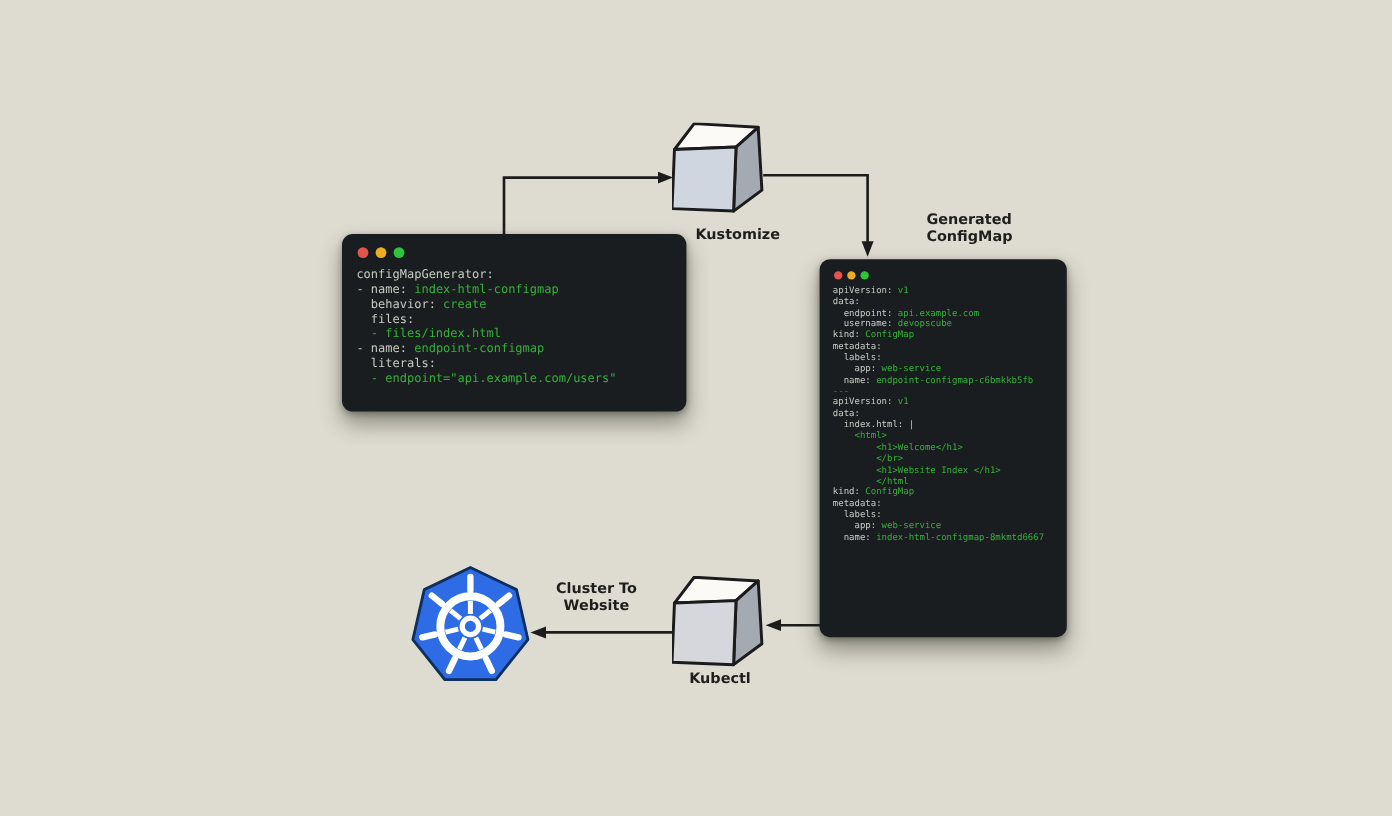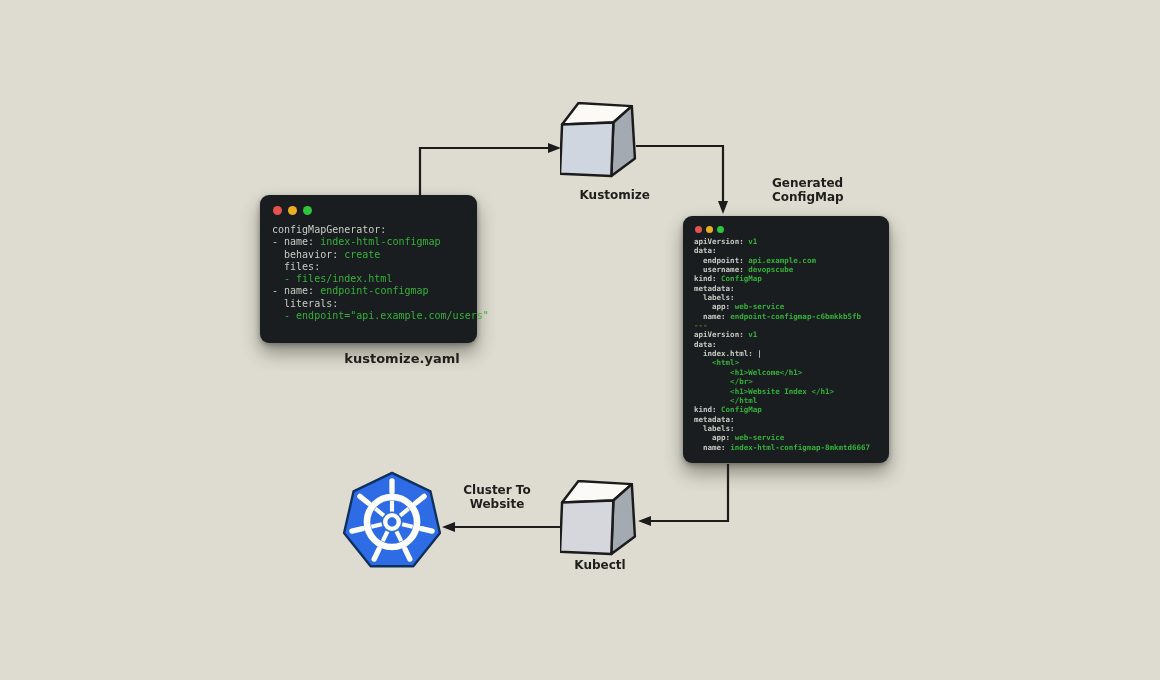--- a/index.html
+++ b/index.html
@@ -11,22 +11,22 @@
     font-family:"DejaVu Sans", sans-serif;
   }
   .connectors{position:absolute;left:0;top:0;width:1160px;height:680px;pointer-events:none;}
 
   .terminal{
     position:absolute;
     background:var(--terminal-bg,#1a1d20);
     border-radius:9px;
     box-shadow:0 10px 18px rgba(45,45,32,.45), 0 2px 5px rgba(0,0,0,.30);
   }
-  .term-left{left:260px;top:195px;width:217px;height:148px;}
-  .term-right{left:683px;top:216px;width:206px;height:247px;font-weight:bold;}
+  .term-left{left:285px;top:195px;width:287px;height:148px;}
+  .term-right{left:683px;top:216px;width:206px;height:315px;}
   .titlebar{display:flex;gap:6px;padding:11px 0 0 13px;}
   .term-right .titlebar{gap:4px;padding:10px 0 0 12px;}
   .dot{width:9px;height:9px;border-radius:50%;}
   .term-right .dot{width:7px;height:7px;}
   .dot.red{background:var(--dot-red,#e4544e);}
   .dot.yellow{background:var(--dot-yellow,#ecae21);}
   .dot.green{background:var(--dot-green,#2ec43b);}
 
   pre.code{
     margin:0;font-family:"DejaVu Sans Mono",monospace;
@@ -72,21 +72,20 @@
   </svg>
 
   <div class="terminal term-left">
     <div class="titlebar">
       <span class="dot red"></span>
       <span class="dot yellow"></span>
       <span class="dot green"></span>
     </div>
     <pre class="code"><div><span class="seg-k">configMapGenerator:</span></div><div><span class="seg-k">- name: </span><span class="seg-v">index-html-configmap</span></div><div><span class="seg-k">  behavior: </span><span class="seg-v">create</span></div><div><span class="seg-k">  files:</span></div><div><span class="seg-v">  - files/index.html</span></div><div><span class="seg-k">- name: </span><span class="seg-v">endpoint-configmap</span></div><div><span class="seg-k">  literals:</span></div><div><span class="seg-v">  - endpoint="api.example.com/users"</span></div></pre>
   </div>
-  <div class="diagram-label cap-kyaml">kustomize.yaml</div>
 
   <svg class="cube cube-kustomize" viewBox="0 0 76 76">
     <g stroke="#1b1b1b" stroke-width="2.4" stroke-linejoin="round">
       <path d="M2,22 L18,1 L70,4 L52,20 Z" fill="#fbfaf6"></path>
       <path d="M52,20 L70,4 L73,55 L50,72 Z" fill="#a4aab2"></path>
       <path d="M2,22 L52,20 L50,72 L0,70 Z" fill="#cfd6e0"></path>
     </g>
   </svg>
   <div class="diagram-label lbl-kustomize">Kustomize</div>
 

